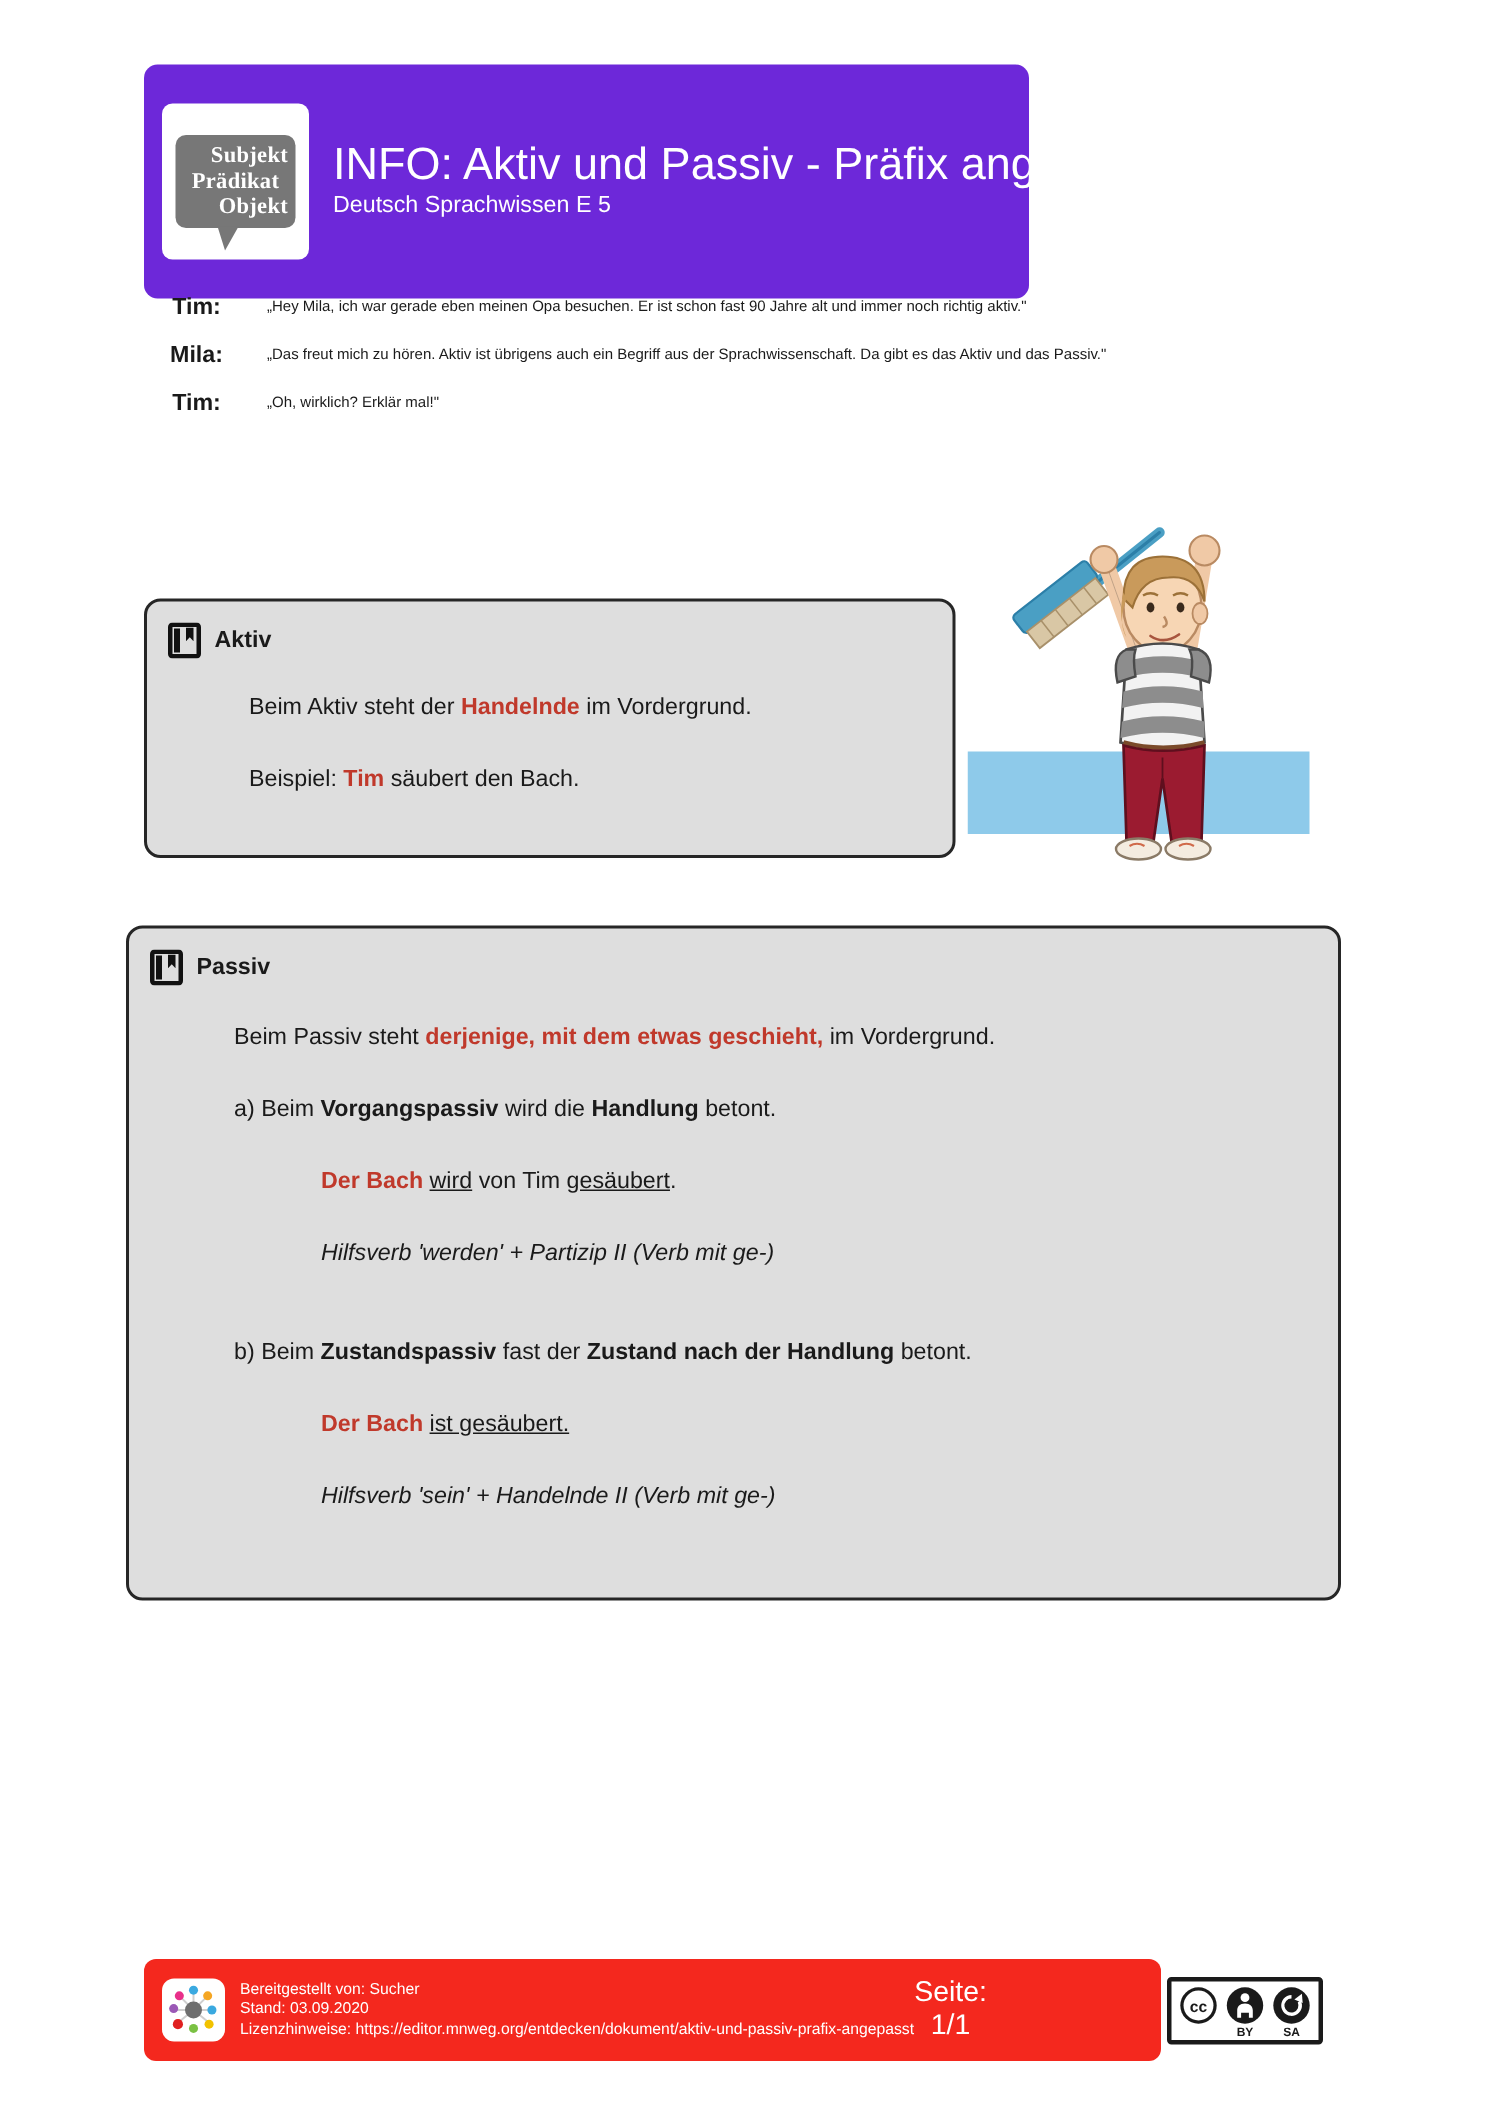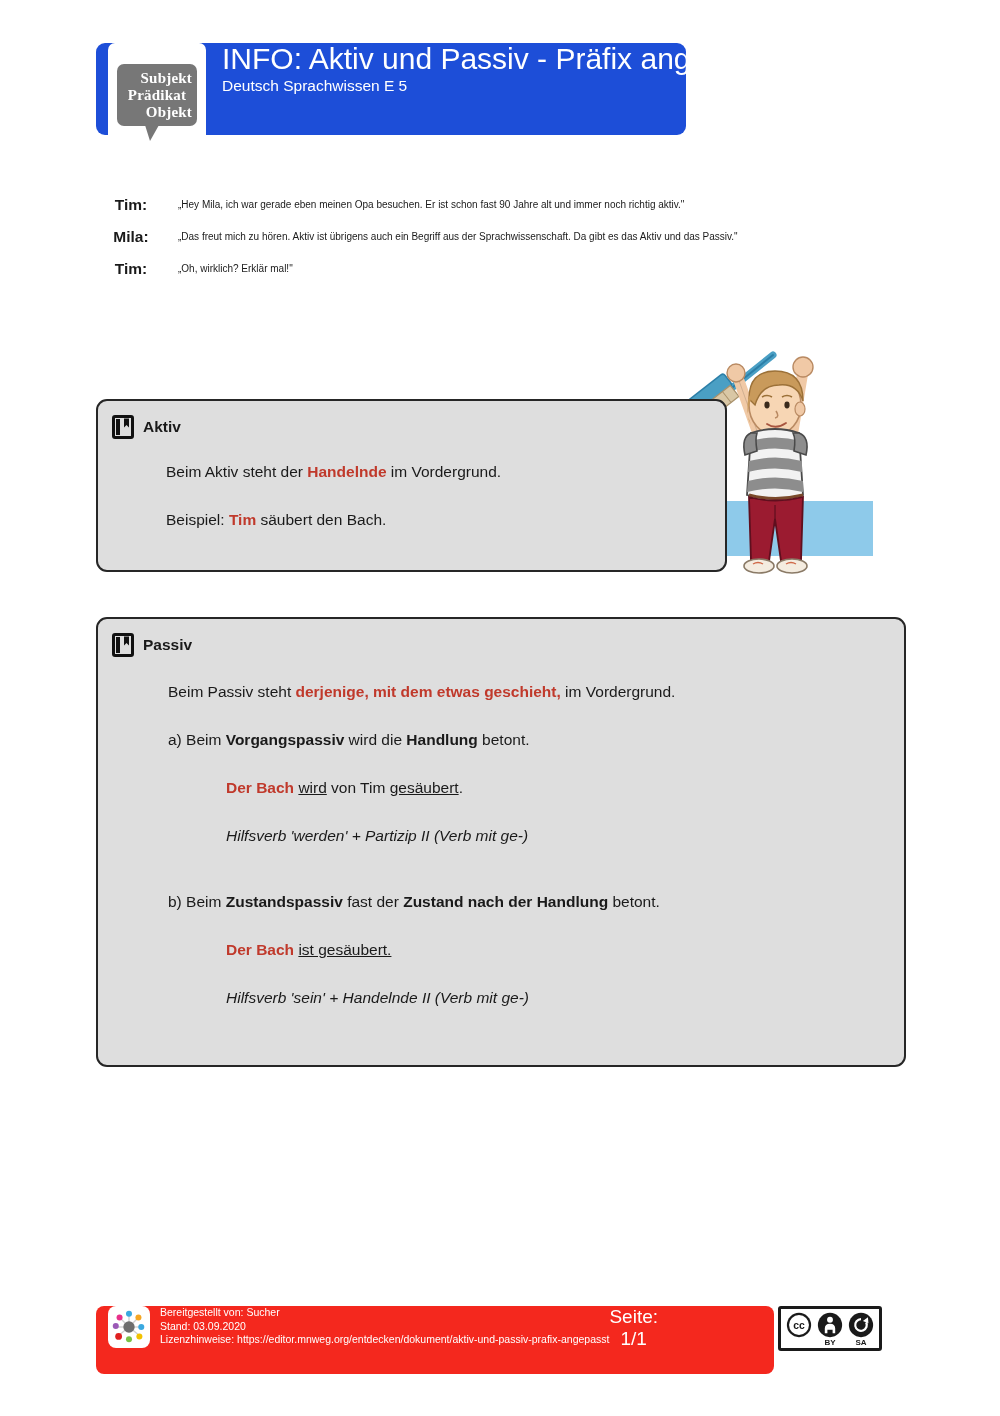--- a/index.html
+++ b/index.html
@@ -16,24 +16,25 @@
     position: relative;
     overflow: hidden;
   }
 
   
   .header {
     position: absolute;
     left: 96px;
     top: 43px;
     width: 590px;
-    height: 92px;
-    background: #1d4ed8;
+    height: 156px;
+    background: #6d28d9;
     border-radius: 9px;
     display: flex;
+    align-items: center;
     padding-left: 12px;
   }
 
   .logo-tile {
     width: 98px;
     height: 104px;
     background: #ffffff;
     border-radius: 7px;
     flex: 0 0 auto;
     display: flex;
@@ -129,22 +130,22 @@
     height: 248px;
   }
 
   
   .box {
     position: absolute;
     background: #dedede;
     border: 2px solid #262626;
     border-radius: 11px;
   }
-  .box-aktiv { left: 96px; top: 399px; width: 631px; height: 173px; }
-  .box-passiv { left: 96px; top: 617px; width: 810px; height: 450px; }
+  .box-aktiv { left: 96px; top: 399px; width: 541px; height: 173px; }
+  .box-passiv { left: 84px; top: 617px; width: 810px; height: 450px; }
 
   .box-head {
     display: flex;
     align-items: center;
     padding: 14px 0 0 14px;
     gap: 9px;
   }
   .box-title {
     font-size: 15.5px;
     font-weight: bold;
@@ -171,21 +172,21 @@
   
   .footer {
     position: absolute;
     left: 96px;
     top: 1306px;
     width: 678px;
     height: 68px;
     background: #f4281e;
     border-radius: 8px;
     display: flex;
-    align-items: flex-start;
+    align-items: center;
     padding: 0 12px;
   }
   .footer-icon {
     width: 42px; height: 42px;
     background: #ffffff;
     border-radius: 8px;
     flex: 0 0 42px;
     display: flex; align-items: center; justify-content: center;
   }
   .footer-meta {

